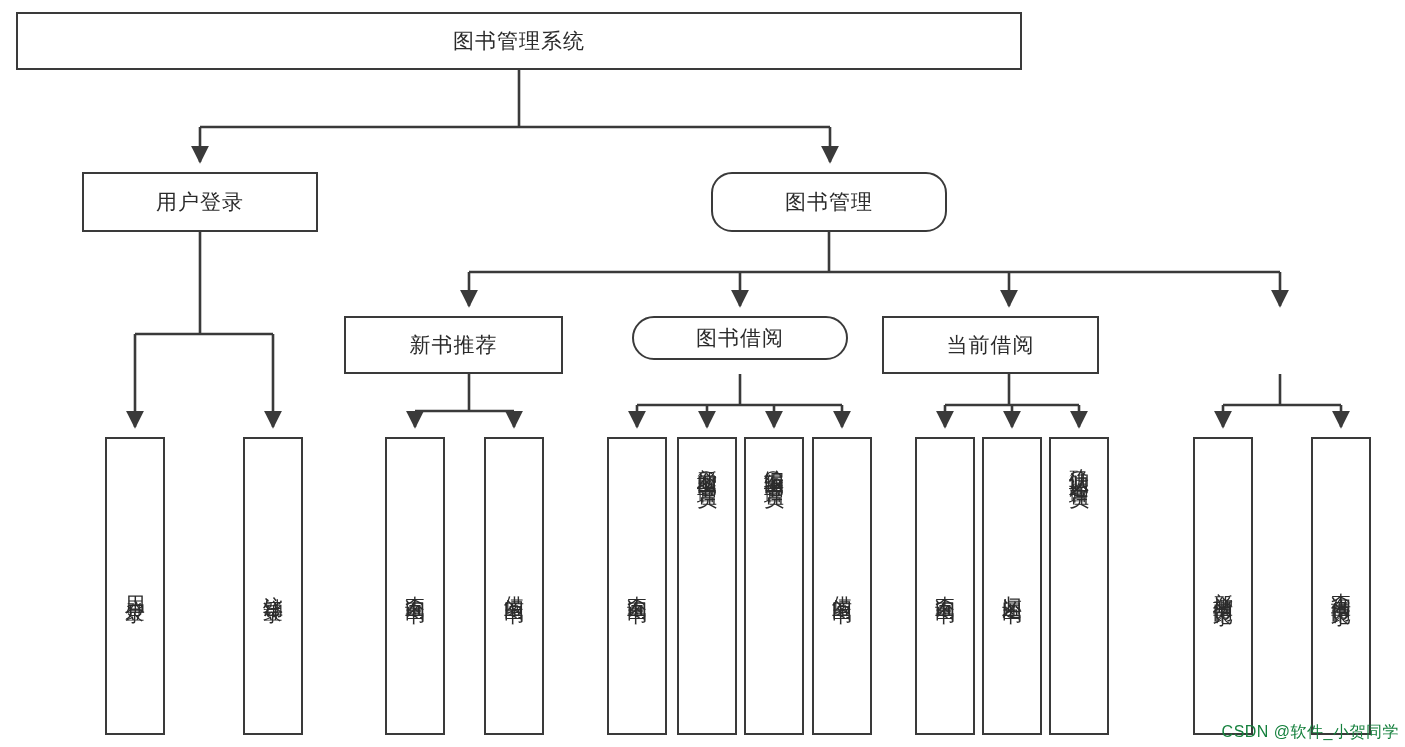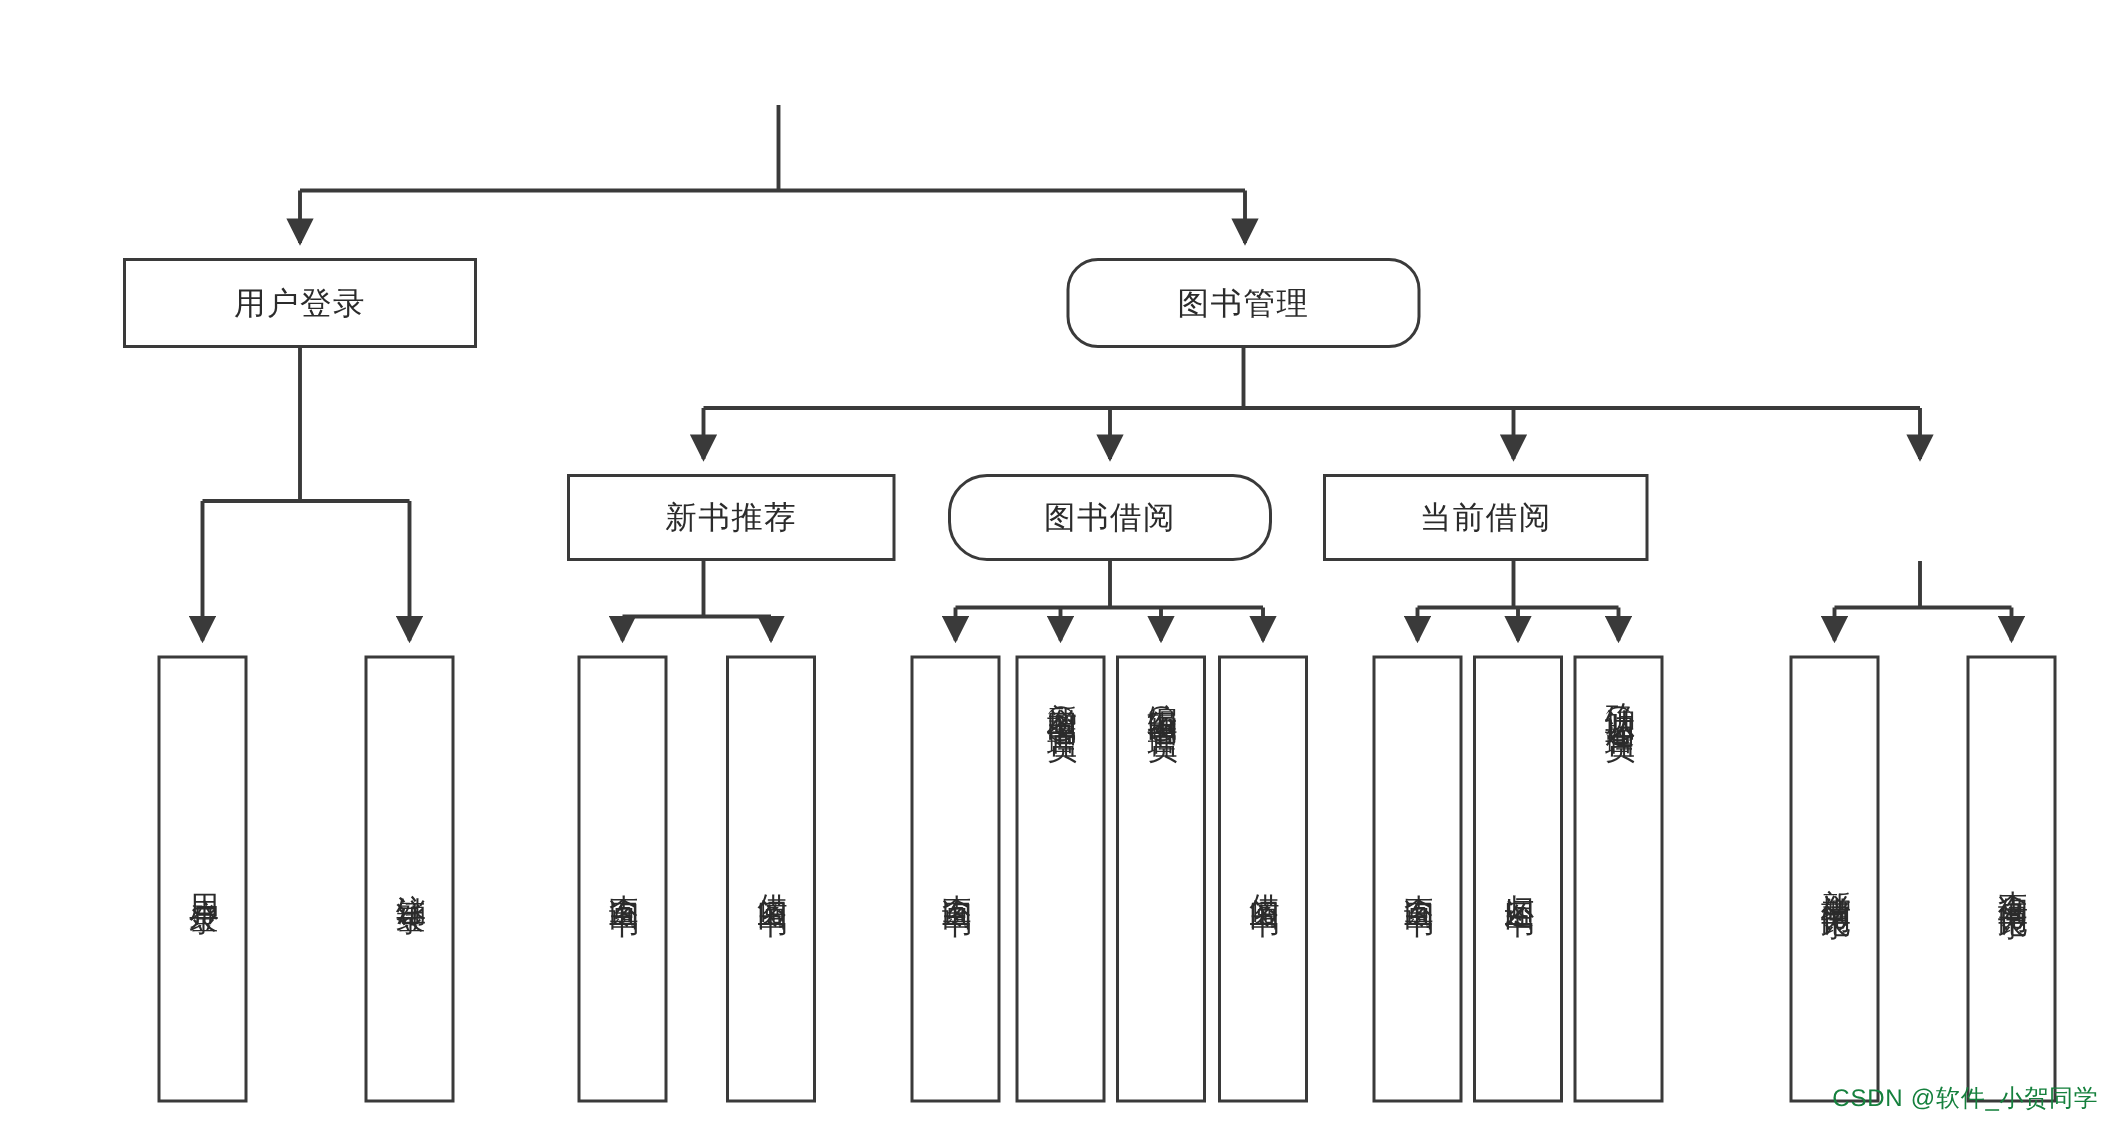--- a/index.html
+++ b/index.html
@@ -117,32 +117,35 @@
       <path d="M 1012 405 L 1012 427" marker-end="url(#arrow)"></path>
       <path d="M 1079 405 L 1079 427" marker-end="url(#arrow)"></path>
 
       <path d="M 1280 374 L 1280 405"></path>
       <path d="M 1223 405 L 1341 405"></path>
       <path d="M 1223 405 L 1223 427" marker-end="url(#arrow)"></path>
       <path d="M 1341 405 L 1341 427" marker-end="url(#arrow)"></path>
     </g>
   </svg>
 
+  <div class="node h-node" style="left:16px; top:12px; width:1006px; height:58px;">
+    <span class="node-label">图书管理系统</span>
+  </div>
 
   <div class="node h-node" style="left:82px; top:172px; width:236px; height:60px;">
     <span class="node-label">用户登录</span>
   </div>
   <div class="node h-node" style="left:711px; top:172px; width:236px; height:60px;border-radius:21px;">
     <span class="node-label">图书管理</span>
   </div>
 
-  <div class="node h-node" style="left:378px; top:316px; width:219px; height:58px;">
+  <div class="node h-node" style="left:344px; top:316px; width:219px; height:58px;">
     <span class="node-label">新书推荐</span>
   </div>
-  <div class="node h-node" style="left:632px; top:316px; width:216px; height:58px;border-radius:26px;">
+  <div class="node h-node" style="left:632px; top:316px; width:216px; height:44px;border-radius:26px;">
     <span class="node-label">图书借阅</span>
   </div>
   <div class="node h-node" style="left:882px; top:316px; width:217px; height:58px;">
     <span class="node-label">当前借阅</span>
   </div>
 
   <div class="node v-node v-center" style="left:105px; top:437px; width:60px; height:298px;">
     <span class="node-label">用户登录</span>
   </div>
   <div class="node v-node v-center" style="left:243px; top:437px; width:60px; height:298px;">

